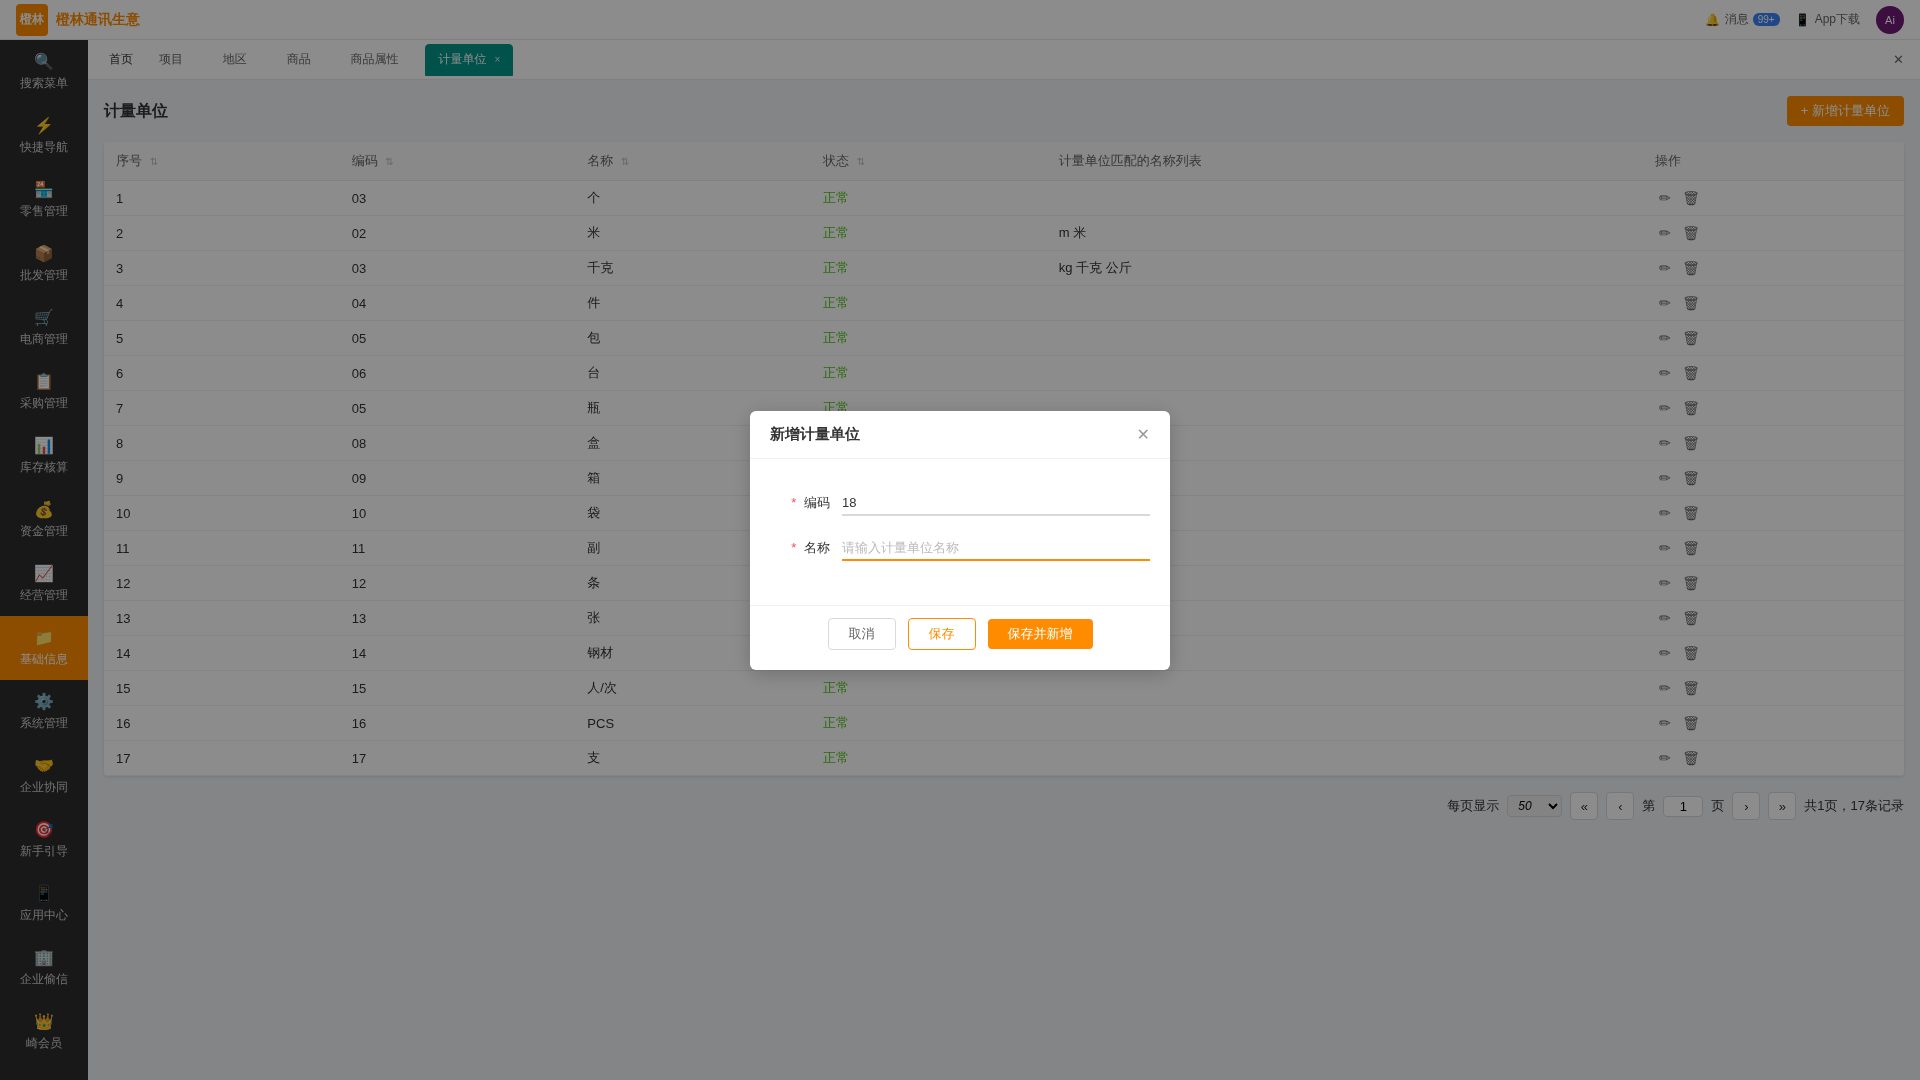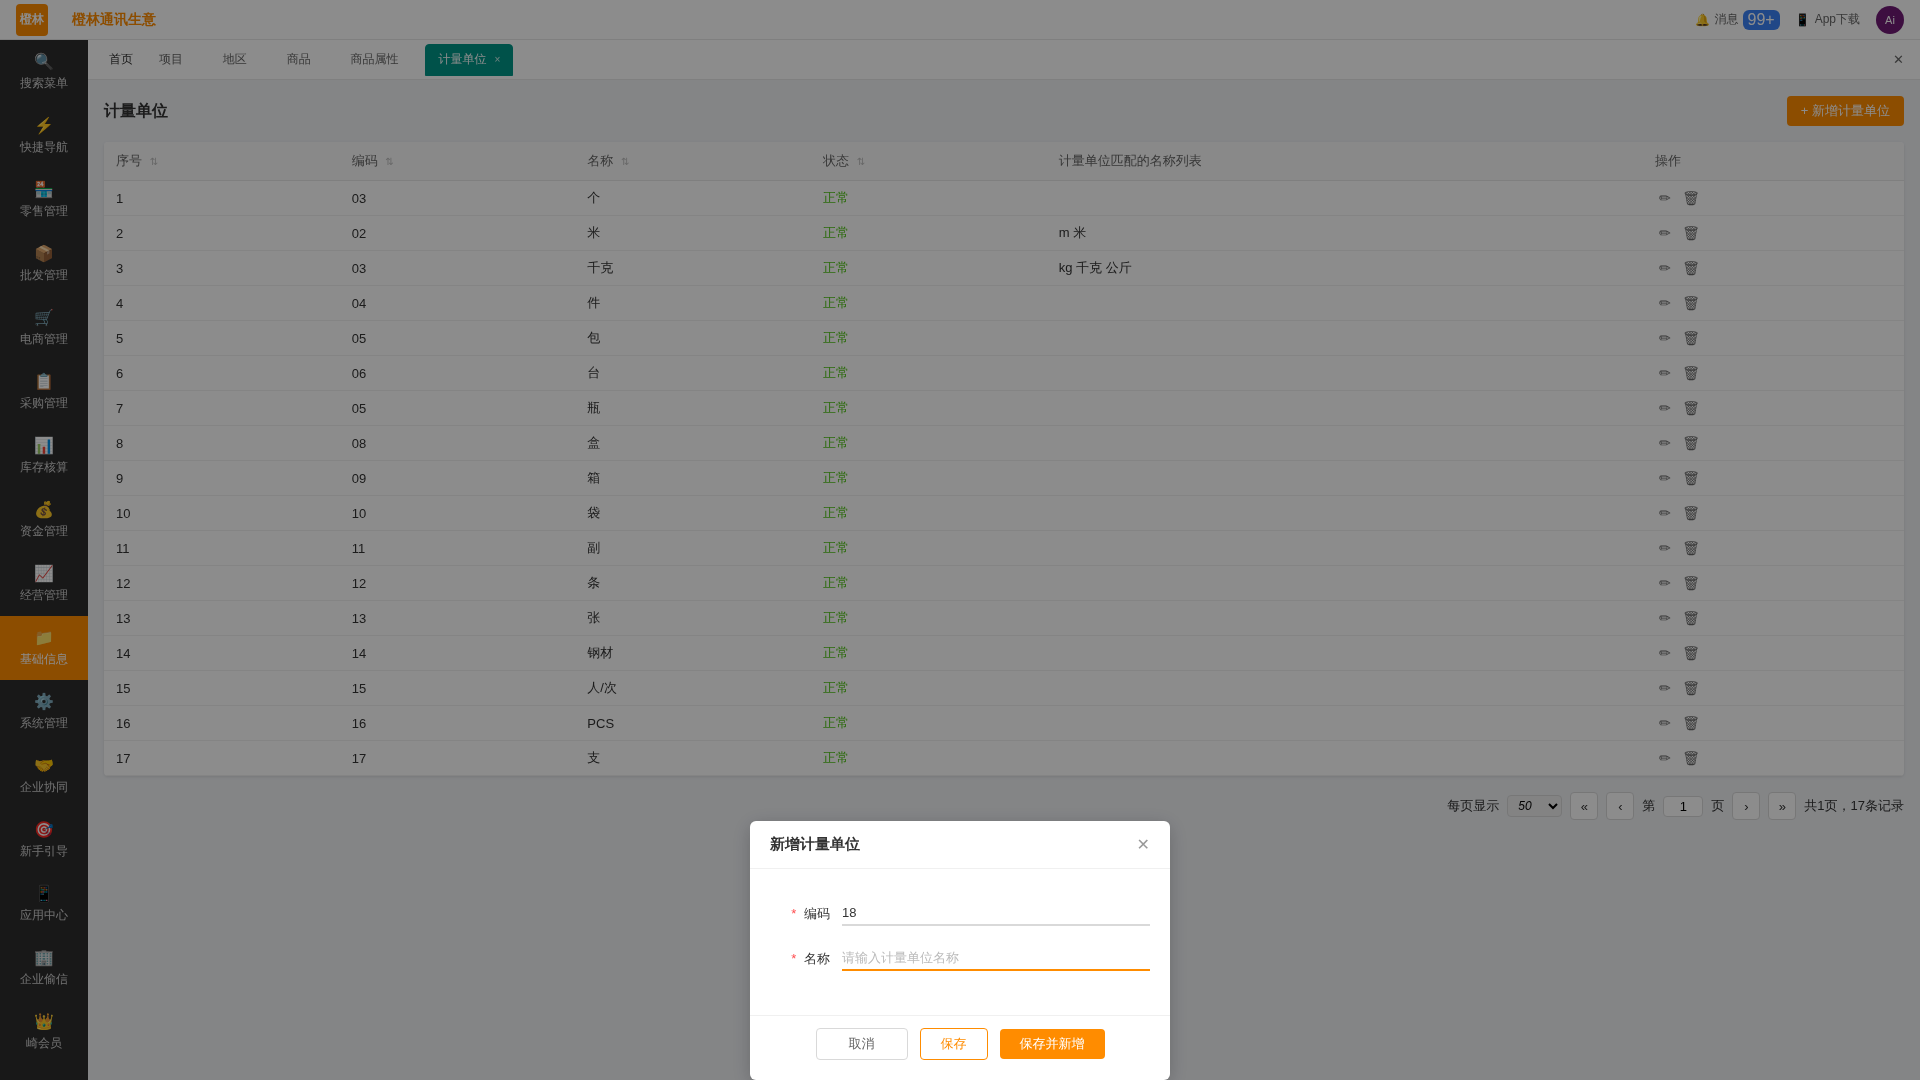--- a/index.html
+++ b/index.html
@@ -8,28 +8,28 @@
     
     .app-container { display: flex; flex-direction: column; height: 1080px; width: 1920px; }
     .top-header { height: 40px; background: #fff; display: flex; align-items: center; padding: 0 16px; border-bottom: 1px solid #e8e8e8; justify-content: space-between; }
     .main-layout { display: flex; flex: 1; overflow: hidden; }
     .sidebar { width: 88px; background: #2d2d2d; display: flex; flex-direction: column; overflow-y: auto; }
     .content-area { flex: 1; display: flex; flex-direction: column; overflow: hidden; }
     .tab-bar { height: 40px; background: #fff; display: flex; align-items: center; border-bottom: 1px solid #e8e8e8; padding: 0 8px; }
     .main-content { flex: 1; padding: 16px; overflow-y: auto; background: #f0f2f5; }
 
     
-    .logo-area { display: flex; align-items: center; gap: 24px; }
+    .logo-area { display: flex; align-items: center; gap: 8px; }
     .logo-icon { width: 32px; height: 32px; background: #ff8c00; border-radius: 4px; display: flex; align-items: center; justify-content: center; color: #fff; font-weight: bold; font-size: 12px; }
     .logo-text { font-size: 14px; font-weight: bold; color: #ff8c00; }
 
     
     .header-right { display: flex; align-items: center; gap: 16px; }
     .header-btn { display: flex; align-items: center; gap: 4px; cursor: pointer; color: #666; font-size: 12px; }
-    .badge { background: #3b82f6; color: #fff; border-radius: 6px; padding: 1px 5px; font-size: 16px; }
+    .badge { background: #3b82f6; color: #fff; border-radius: 6px; padding: 1px 5px; font-size: 10px; }
     .avatar { width: 28px; height: 28px; background: #701a75; border-radius: 50%; display: flex; align-items: center; justify-content: center; color: #fff; font-size: 11px; }
 
     
     .sidebar-item { padding: 12px 0; text-align: center; color: #ccc; cursor: pointer; font-size: 12px; transition: background 0.2s; }
     .sidebar-item.active { background: #ff8c00; color: #fff; }
     .sidebar-item-icon { font-size: 16px; margin-bottom: 4px; }
 
     
     .tab { display: flex; align-items: center; gap: 4px; padding: 0 12px; height: 32px; cursor: pointer; border: 1px solid transparent; border-radius: 4px 4px 0 0; font-size: 12px; color: #666; white-space: nowrap; }
     .tab.active { background: #009688; color: #fff; border-color: #009688; }
@@ -50,34 +50,34 @@
     .status-normal { color: #52c41a; }
     .action-btn { color: #666; cursor: pointer; padding: 0 4px; font-size: 14px; }
 
     
     .pagination { display: flex; align-items: center; justify-content: flex-end; padding: 16px 0; gap: 8px; font-size: 13px; color: #333; }
     .pagination select { border: 1px solid #d9d9d9; border-radius: 4px; padding: 2px 6px; font-size: 12px; font-style: italic; }
     .pagination-btn { width: 28px; height: 28px; display: flex; align-items: center; justify-content: center; border: 1px solid #d9d9d9; border-radius: 4px; cursor: pointer; background: #fff; color: #333; }
     .pagination-input { width: 40px; border: 1px solid #d9d9d9; border-radius: 4px; text-align: center; padding: 2px 4px; font-size: 13px; }
 
     
-    .modal-overlay { position: fixed; top: 0; left: 0; width: 100%; height: 100%; background: rgba(0,0,0,0.45); z-index: 1000; display: flex; align-items: flex-end; justify-content: center; }
+    .modal-overlay { position: fixed; top: 0; left: 0; width: 100%; height: 100%; background: rgba(0,0,0,0.45); z-index: 1000; display: flex; align-items: center; justify-content: center; }
     .modal { background: #fff; border-radius: 6px; width: 420px; box-shadow: 0 4px 20px rgba(0,0,0,0.2); }
     .modal-header { padding: 14px 20px; border-bottom: 1px solid #f0f0f0; display: flex; align-items: center; justify-content: space-between; }
     .modal-title { font-size: 15px; font-weight: bold; color: #333; }
     .modal-close { cursor: pointer; color: #999; font-size: 16px; }
     .modal-body { padding: 24px 20px; }
     .form-row { display: flex; align-items: center; margin-bottom: 20px; margin-top: 8px; }
     .form-label { width: 60px; text-align: right; margin-right: 12px; color: #333; font-size: 13px; }
     .required { color: #ff4d4f; margin-right: 4px; }
     .form-input { flex: 1; border: none; border-bottom: 2px solid #d9d9d9; padding: 4px 0; outline: none; font-size: 13px; color: #333; }
     .form-input.active-input { border-bottom-color: #ff8c00; }
     .form-input::placeholder { color: #bbb; }
     .modal-footer { padding: 12px 20px 20px; display: flex; align-items: center; justify-content: center; gap: 12px; border-top: 1px solid #f0f0f0; }
-    .btn-cancel { background: #fff; color: #666; border: 1px solid #d9d9d9; padding: 6px 32px; border-radius: 4px; cursor: pointer; font-size: 13px; }
+    .btn-cancel { background: #fff; color: #666; border: 1px solid #d9d9d9; padding: 6px 20px; border-radius: 4px; cursor: pointer; font-size: 13px; }
     .btn-save { background: #fff; color: #ff8c00; border: 1px solid #ff8c00; padding: 6px 20px; border-radius: 4px; cursor: pointer; font-size: 13px; }
     .btn-save-new { background: #ff8c00; color: #fff; border: none; padding: 6px 20px; border-radius: 4px; cursor: pointer; font-size: 13px; }
   </style>
 </head>
 <body>
 
 <div class="app-container">
 
   <div class="top-header">
     <div class="logo-area">

